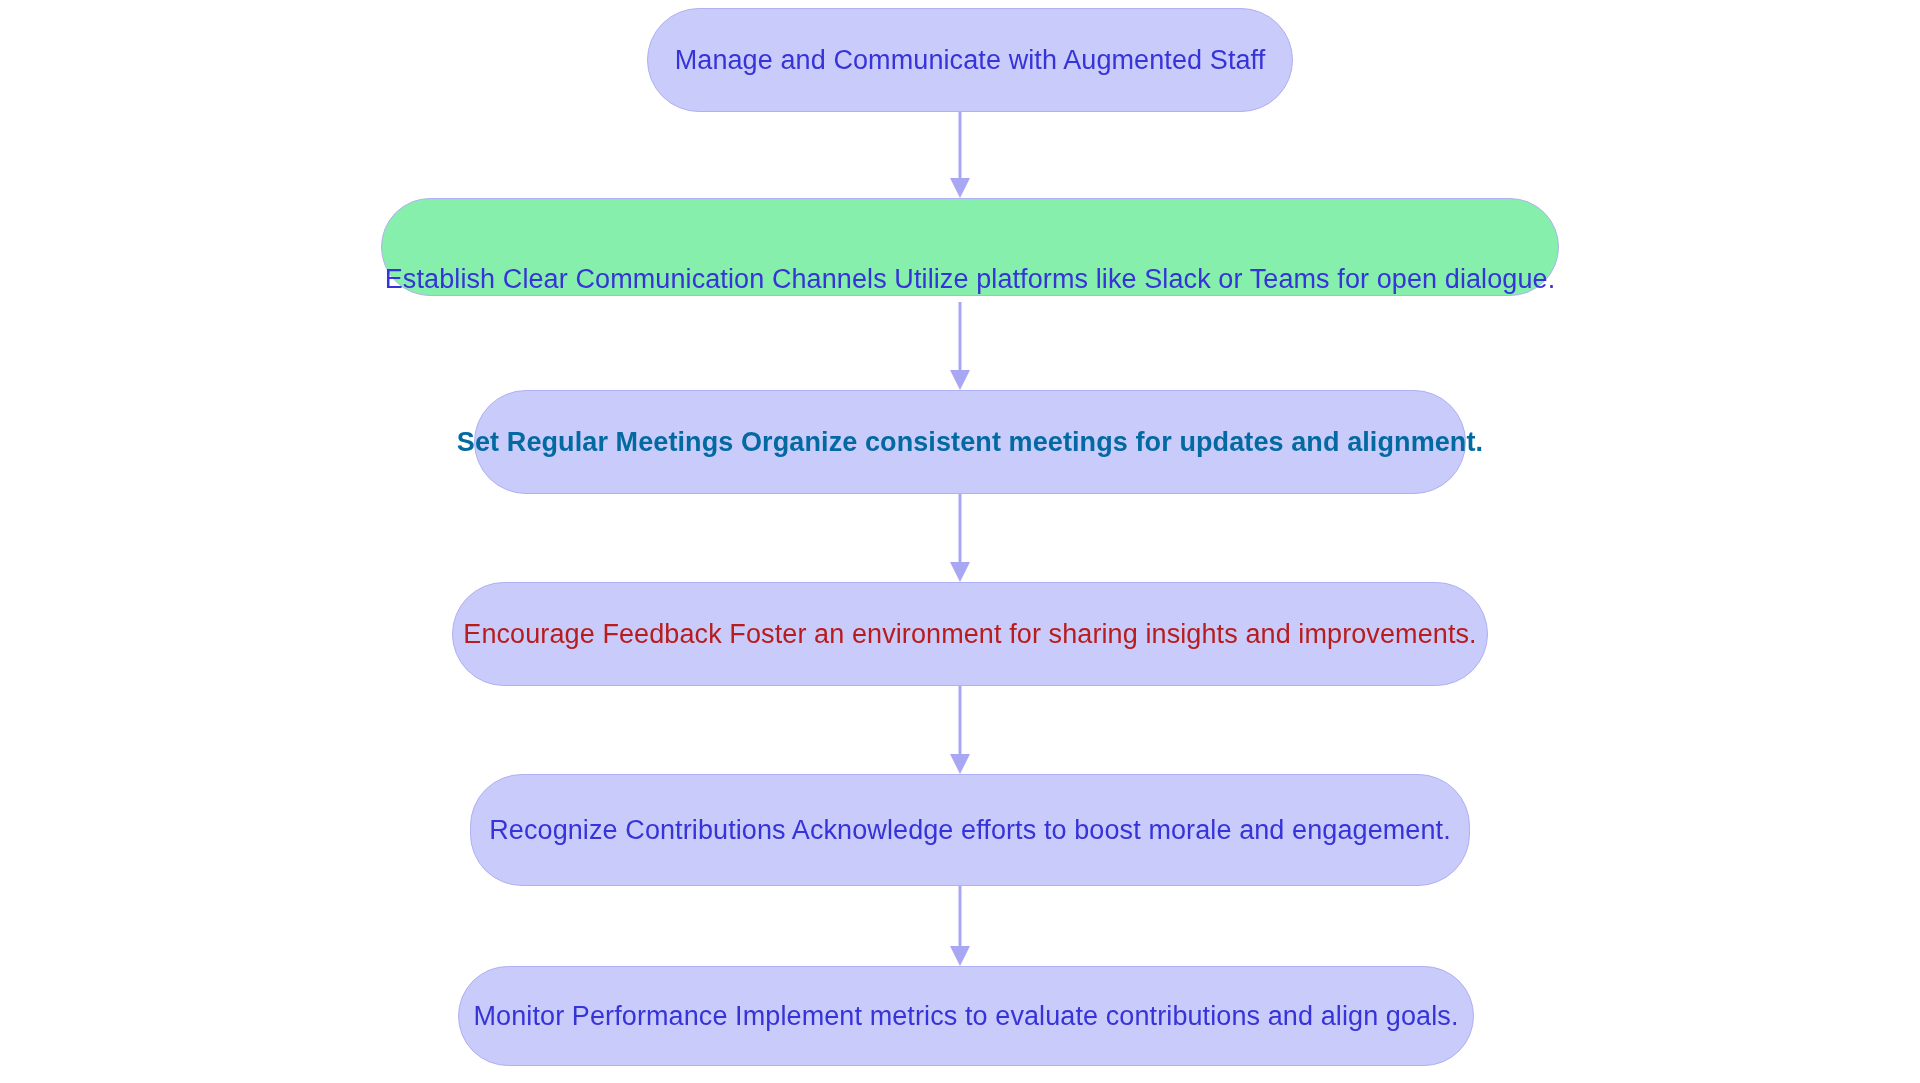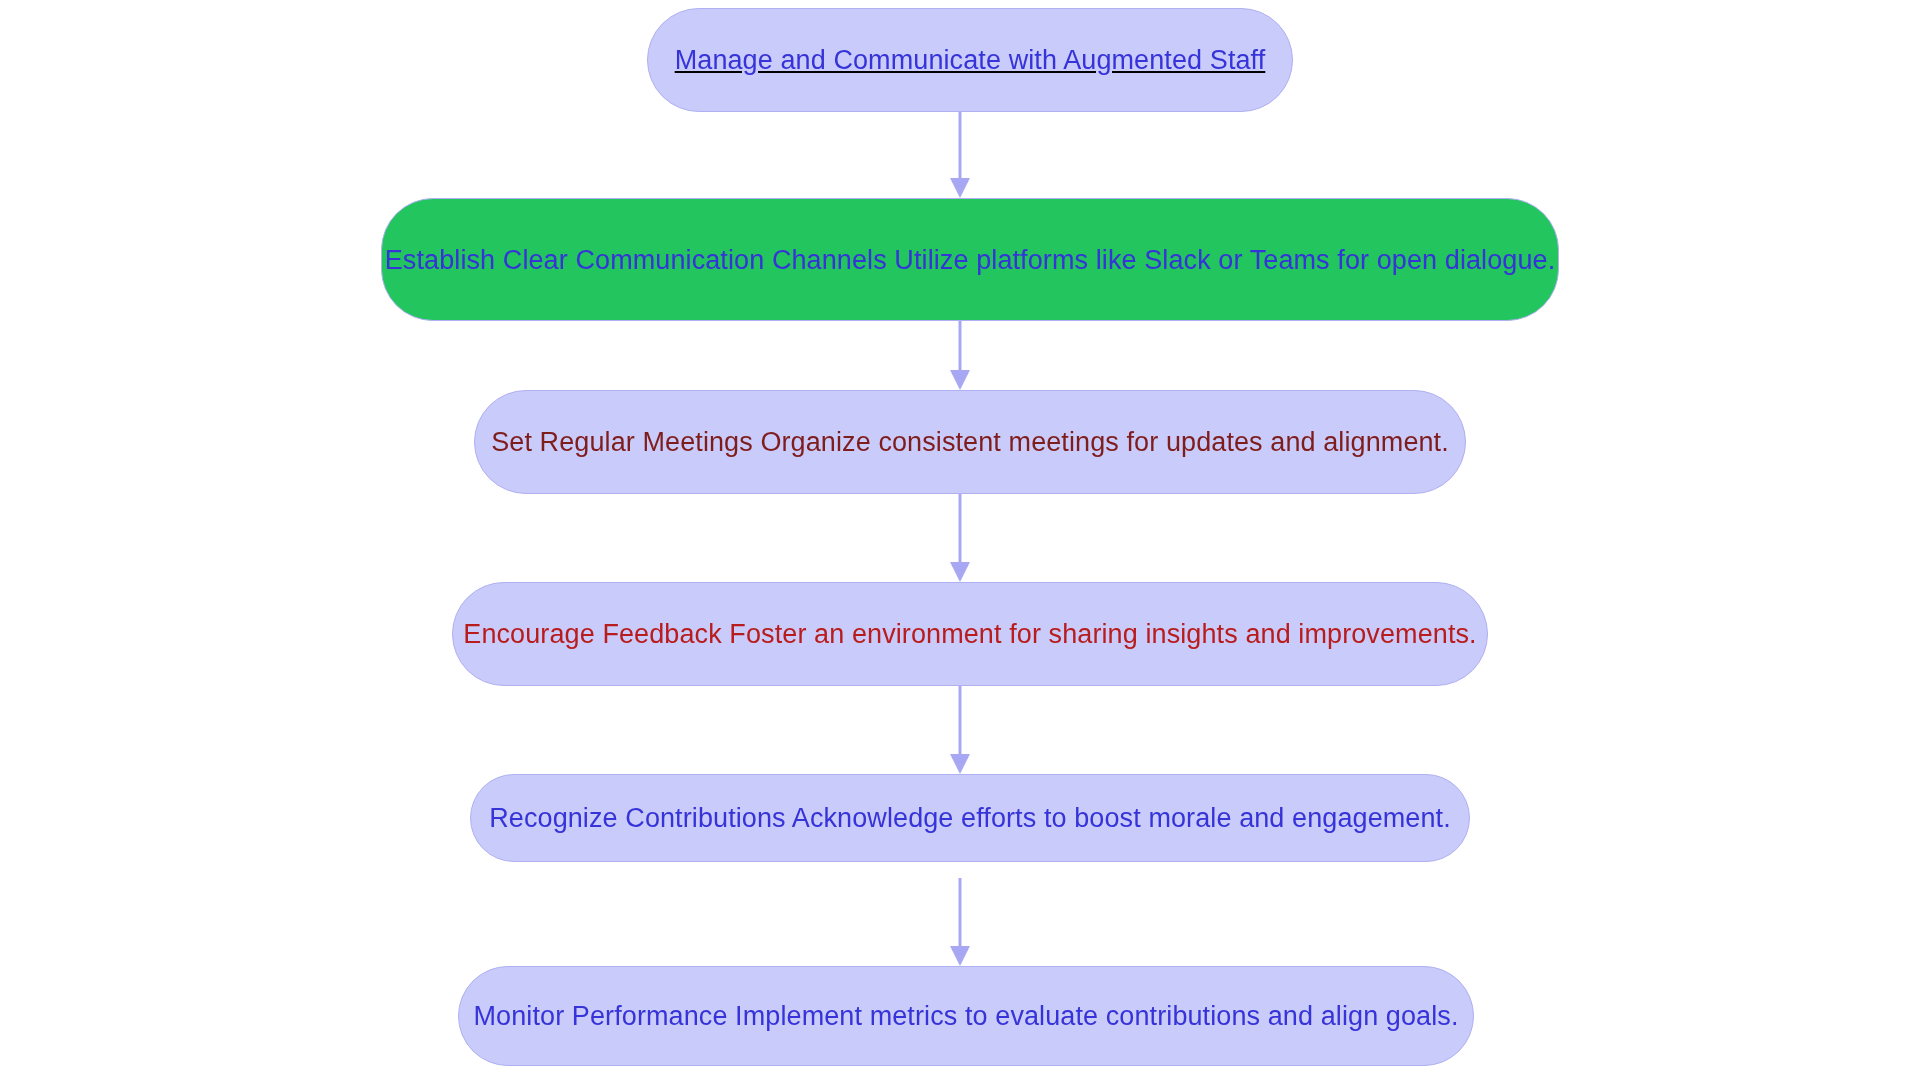--- a/index.html
+++ b/index.html
@@ -87,33 +87,33 @@
         <polygon points="2,68 22,68 12,88" fill="#a8a7f4"></polygon>
       </svg>
     </div>
     <div class="flow-arrow" id="conn-4" style="left: 948px; top: 878px; height: 88px;">
       <svg width="24" height="88" viewBox="0 0 24 88">
         <line x1="12" y1="0" x2="12" y2="70" stroke="#a8a7f4" stroke-width="3"></line>
         <polygon points="2,68 22,68 12,88" fill="#a8a7f4"></polygon>
       </svg>
     </div>
 
-    <div class="flow-node" id="node-0" style="left: 647px; top: 8px; width: 646px; height: 104px; border-radius: 52px; background: rgb(201, 203, 250); border-color: rgb(176, 176, 242); text-decoration: underline;">
+    <div class="flow-node" id="node-0" style="left: 647px; top: 8px; width: 646px; height: 104px; border-radius: 52px; background: rgb(201, 203, 250); border-color: rgb(176, 176, 242);">
       <span class="flow-node-label" style="color: rgb(54, 51, 216);">Manage and Communicate with Augmented Staff</span>
     </div>
-    <div class="flow-node" id="node-1" style="left: 381px; top: 198px; width: 1178px; height: 123px; border-radius: 52px; background: #22c55e; border-color: rgb(176, 176, 242);">
+    <div class="flow-node" id="node-1" style="left: 381px; top: 198px; width: 1178px; height: 98px; border-radius: 52px; background: #86efac; border-color: rgb(176, 176, 242); align-items: flex-end;">
       <span class="flow-node-label" style="color: rgb(54, 51, 216);">Establish Clear Communication Channels Utilize platforms like Slack or Teams for open dialogue.</span>
     </div>
     <div class="flow-node" id="node-2" style="left: 474px; top: 390px; width: 992px; height: 104px; border-radius: 52px; background: rgb(201, 203, 250); border-color: rgb(176, 176, 242);">
-      <span class="flow-node-label" style="color: #7f1d1d;">Set Regular Meetings Organize consistent meetings for updates and alignment.</span>
+      <span class="flow-node-label" style="color: #0369a1; font-weight: bold;">Set Regular Meetings Organize consistent meetings for updates and alignment.</span>
     </div>
     <div class="flow-node" id="node-3" style="left: 452px; top: 582px; width: 1036px; height: 104px; border-radius: 52px; background: rgb(201, 203, 250); border-color: rgb(176, 176, 242);">
       <span class="flow-node-label" style="color: #b91c1c;">Encourage Feedback Foster an environment for sharing insights and improvements.</span>
     </div>
-    <div class="flow-node" id="node-4" style="left: 470px; top: 774px; width: 1000px; height: 88px; border-radius: 52px; background: rgb(201, 203, 250); border-color: rgb(176, 176, 242);">
+    <div class="flow-node" id="node-4" style="left: 470px; top: 774px; width: 1000px; height: 112px; border-radius: 52px; background: rgb(201, 203, 250); border-color: rgb(176, 176, 242);">
       <span class="flow-node-label" style="color: rgb(54, 51, 216);">Recognize Contributions Acknowledge efforts to boost morale and engagement.</span>
     </div>
     <div class="flow-node" id="node-5" style="left: 458px; top: 966px; width: 1016px; height: 100px; border-radius: 52px; background: rgb(201, 203, 250); border-color: rgb(176, 176, 242);">
       <span class="flow-node-label" style="color: rgb(54, 51, 216);">Monitor Performance Implement metrics to evaluate contributions and align goals.</span>
     </div>
 
   </div>
 </div>
 
 </body></html>

